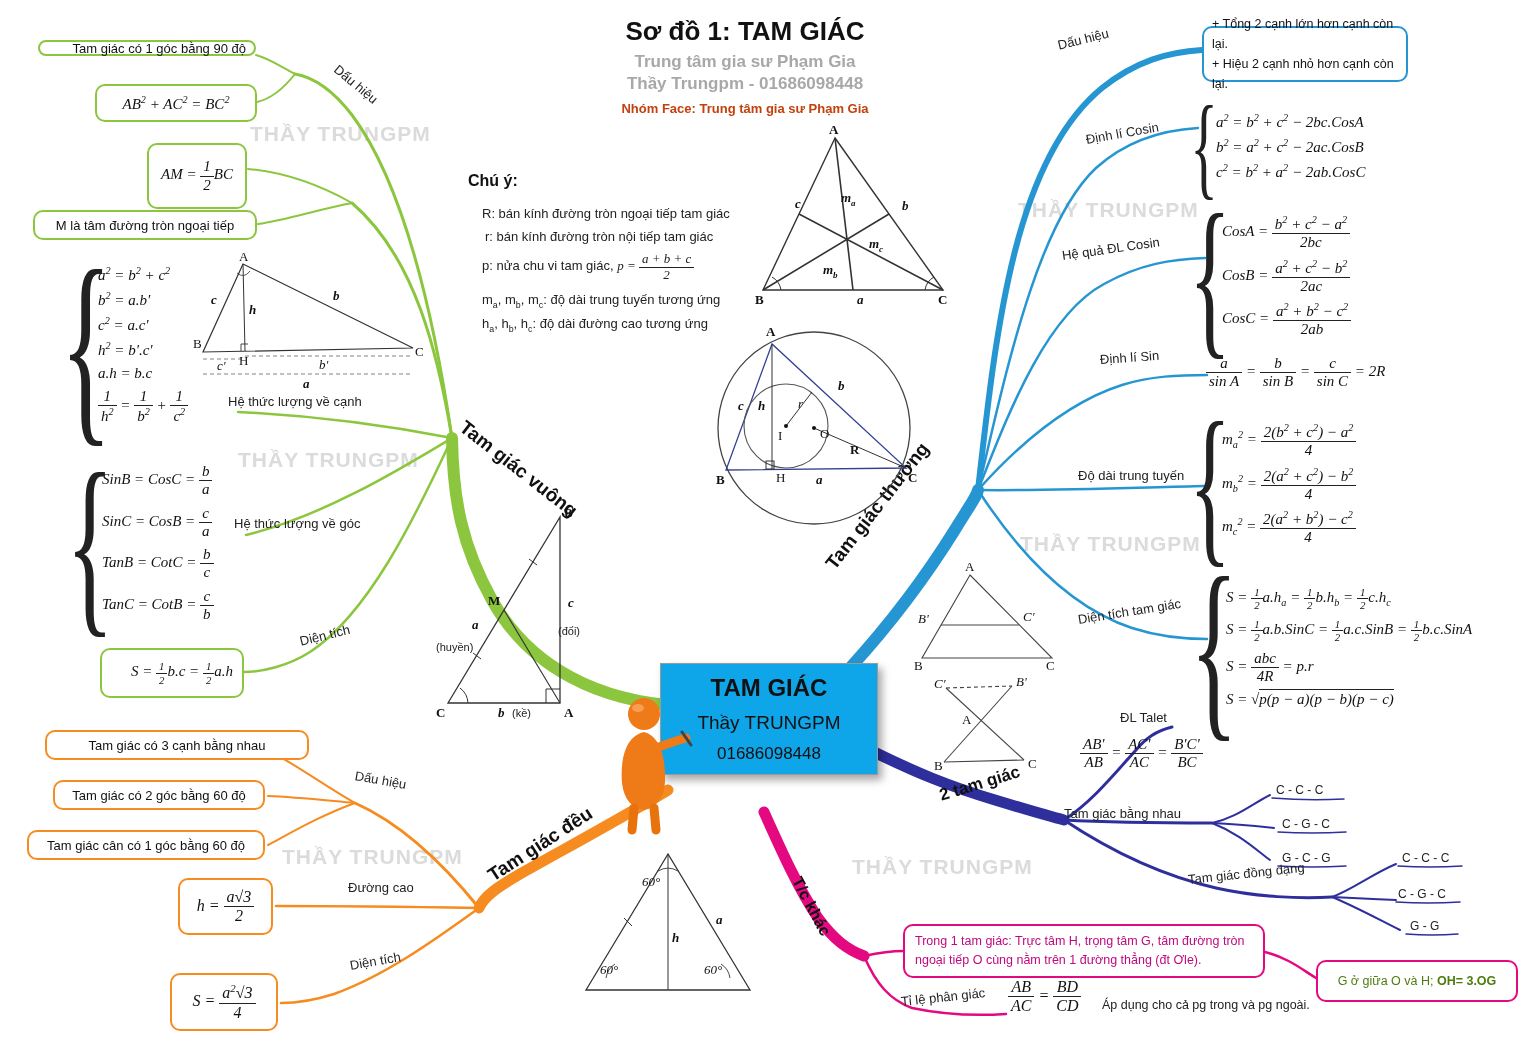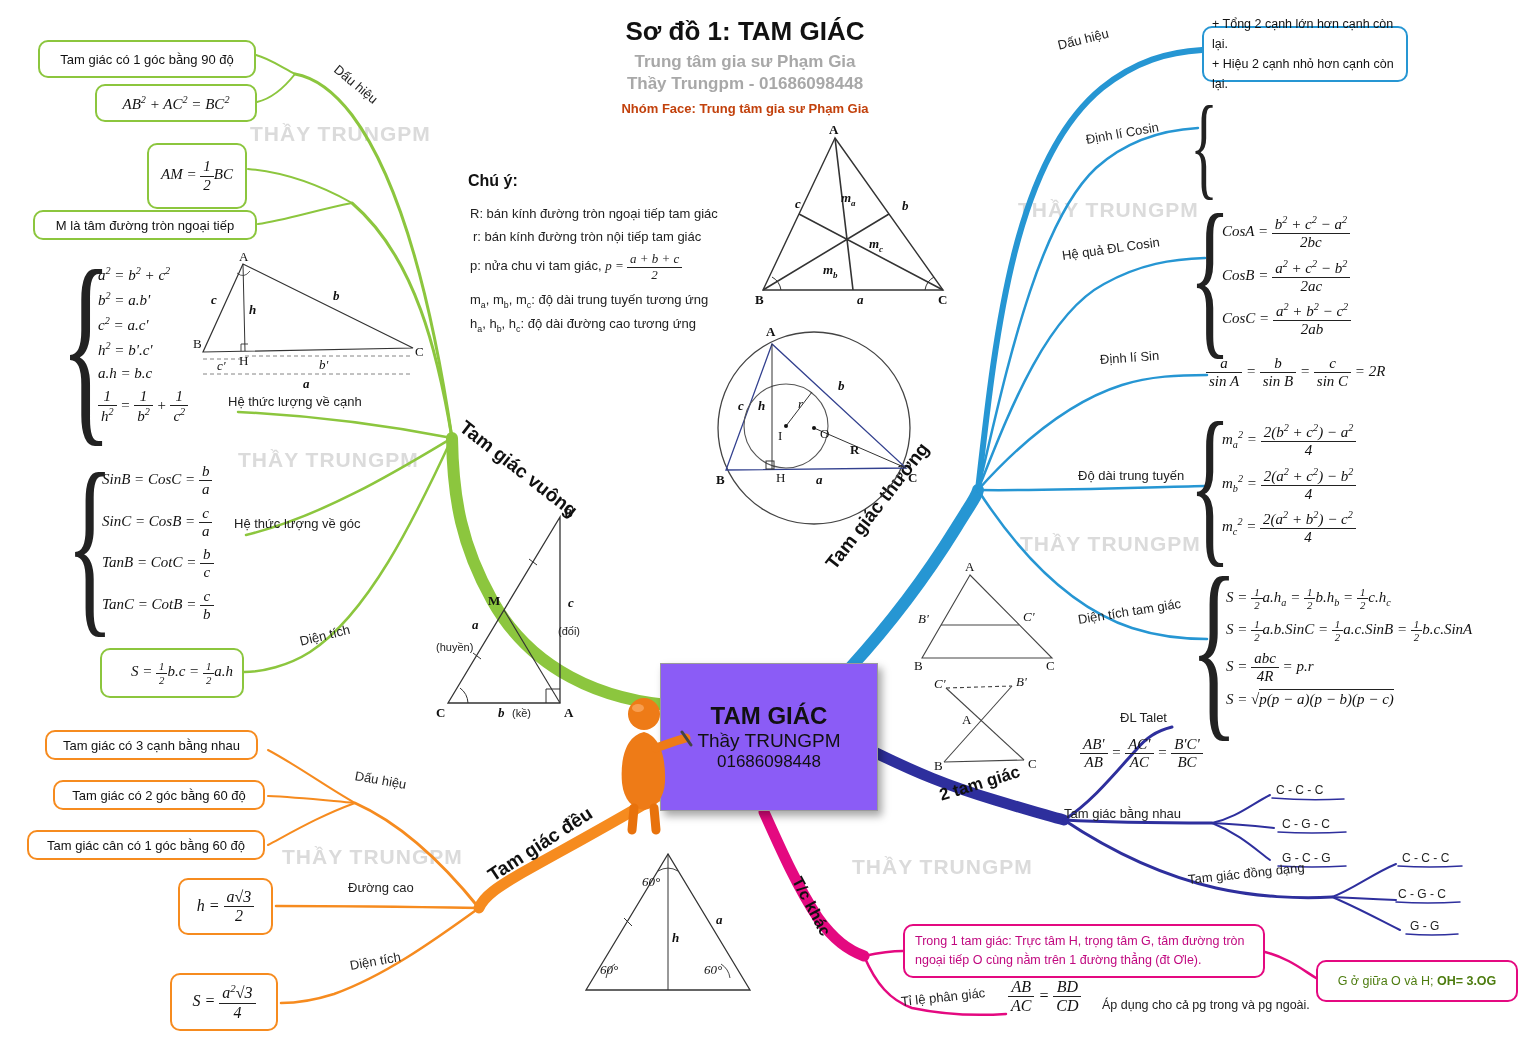--- a/index.html
+++ b/index.html
@@ -19,25 +19,25 @@
   .brace{width:24px;display:flex;align-items:center;justify-content:center;font-family:"Liberation Serif",serif;font-style:normal;line-height:0.85;transform:scaleX(0.5);transform-origin:center;color:#222;flex:0 0 auto;}
   .flines{display:flex;flex-direction:column;justify-content:center;}
   .flines>div{margin:3px 0;white-space:nowrap;}
   .fr{display:inline-block;text-align:center;vertical-align:middle;}
   .fr>i{display:block;font-style:inherit;padding:0 3px;line-height:1.15;}
   .fr>i:first-child{border-bottom:1px solid #222;}
   .fr.half{font-size:0.72em;}
   .ov{border-top:1px solid #222;padding-top:1px;}
   sup{font-size:0.68em;} sub{font-size:0.68em;}
   .mt{font-family:"Liberation Serif",serif;font-style:italic;}
-  .note-line{position:absolute;z-index:2;font-size:13px;color:#222;white-space:nowrap;}
+  .note-line{position:absolute;z-index:2;font-size:13px;color:#222;white-space:nowrap;margin-left:12px;}
   .dl{font-family:"Liberation Serif",serif;font-style:italic;font-size:13px;fill:#111;}
   .dv{font-family:"Liberation Serif",serif;font-style:normal;font-size:13px;fill:#111;}
   .b{font-weight:bold;} .dls{font-size:9px;}
-  .center-node{position:absolute;z-index:2;left:660px;top:663px;width:218px;height:148px;background:#8b5cf6;border:1px solid #9a9a9a;box-shadow:4px 5px 8px rgba(0,0,0,0.35);display:flex;flex-direction:column;align-items:center;justify-content:center;}
+  .center-node{position:absolute;z-index:2;left:660px;top:663px;width:218px;height:112px;background:#0ea5e9;border:1px solid #9a9a9a;box-shadow:4px 5px 8px rgba(0,0,0,0.35);display:flex;flex-direction:column;align-items:center;justify-content:center;gap:10px;}
 </style>
 </head>
 <body>
 
 <span class="wm" style="left:250px;top:122px;">THẦY TRUNGPM</span>
 <span class="wm" style="left:238px;top:448px;">THẦY TRUNGPM</span>
 <span class="wm" style="left:1018px;top:198px;">THẦY TRUNGPM</span>
 <span class="wm" style="left:1020px;top:532px;">THẦY TRUNGPM</span>
 <span class="wm" style="left:282px;top:845px;">THẦY TRUNGPM</span>
 <span class="wm" style="left:852px;top:855px;">THẦY TRUNGPM</span>
@@ -106,21 +106,21 @@
 
 <div class="abs" style="left:468px;top:172px;font-size:16px;font-weight:bold;">Chú ý:</div>
 <div class="note-line" style="left:470px;top:206px;">R: bán kính đường tròn ngoại tiếp tam giác</div>
 <div class="note-line" style="left:473px;top:229px;">r: bán kính đường tròn nội tiếp tam giác</div>
 <div class="note-line" style="left:470px;top:252px;">p: nửa chu vi tam giác, <span class="mt">p = <span class="fr"><i>a + b + c</i><i>2</i></span></span></div>
 <div class="note-line" style="left:470px;top:292px;">m<sub>a</sub>, m<sub>b</sub>, m<sub>c</sub>: độ dài trung tuyến tương ứng</div>
 <div class="note-line" style="left:470px;top:316px;">h<sub>a</sub>, h<sub>b</sub>, h<sub>c</sub>: độ dài đường cao tương ứng</div>
 
 <span class="blbl" style="left:462px;top:414px;font-size:19px;transform:rotate(38deg);">Tam giác vuông</span>
 <span class="lbl" style="left:336px;top:60px;transform:rotate(40deg);">Dấu hiệu</span>
-<div class="box green" style="left:38px;top:40px;width:218px;height:38px;">
+<div class="box green" style="left:38px;top:40px;width:218px;height:16px;justify-content:flex-end;">
     <span>Tam giác có 1 góc bằng 90 độ</span>
   </div>
 <div class="box green fml" style="left:95px;top:84px;width:162px;height:38px;position:absolute;">
     <span>AB<sup>2</sup> + AC<sup>2</sup> = BC<sup>2</sup></span>
   </div>
 <div class="box green fml" style="left:147px;top:143px;width:100px;height:66px;position:absolute;">
     <span>AM = <span class="fr"><i>1</i><i>2</i></span>BC</span>
   </div>
 <div class="box green" style="left:33px;top:210px;width:224px;height:30px;">
     <span>M là tâm đường tròn ngoại tiếp</span>
@@ -158,20 +158,25 @@
 <span class="blbl" style="left:830px;top:556px;font-size:19px;transform:rotate(-52deg);">Tam giác thường</span>
 <span class="lbl" style="left:1058px;top:38px;transform:rotate(-14deg);">Dấu hiệu</span>
 <div class="box blue" style="left:1202px;top:26px;width:206px;height:56px;flex-direction:column;align-items:flex-start;text-align:left;font-size:12.5px;line-height:1.6;padding:3px 8px;">
   <span>+ Tổng 2 cạnh lớn hơn cạnh còn lại.</span>
   <span>+ Hiệu 2 cạnh nhỏ hơn cạnh còn lại.</span>
 </div>
 
 <span class="lbl" style="left:1086px;top:132px;transform:rotate(-10deg);">Định lí Cosin</span>
 <div class="fgroup" style="left:1192px;top: 98px;">
   <span class="brace" style="font-size:115px;">{</span>
+  <div class="flines">
+    <div>a<sup>2</sup> = b<sup>2</sup> + c<sup>2</sup> − 2bc.CosA</div>
+    <div>b<sup>2</sup> = a<sup>2</sup> + c<sup>2</sup> − 2ac.CosB</div>
+    <div>c<sup>2</sup> = b<sup>2</sup> + a<sup>2</sup> − 2ab.CosC</div>
+  </div>
 </div>
 
 <span class="lbl" style="left:1062px;top:248px;transform:rotate(-8deg);">Hệ quả ĐL Cosin</span>
 <div class="fgroup" style="left:1198px;top:202px;">
   <span class="brace" style="font-size:175px;">{</span>
   <div class="flines">
     <div>CosA = <span class="fr"><i>b<sup>2</sup> + c<sup>2</sup> − a<sup>2</sup></i><i>2bc</i></span></div>
     <div>CosB = <span class="fr"><i>a<sup>2</sup> + c<sup>2</sup> − b<sup>2</sup></i><i>2ac</i></span></div>
     <div>CosC = <span class="fr"><i>a<sup>2</sup> + b<sup>2</sup> − c<sup>2</sup></i><i>2ab</i></span></div>
   </div>
@@ -208,21 +213,21 @@
 <span class="lbl" style="left:1276px;top:783px;font-size:12px;">C - C - C</span>
 <span class="lbl" style="left:1282px;top:817px;font-size:12px;">C - G - C</span>
 <span class="lbl" style="left:1282px;top:851px;font-size:12px;">G - C - G</span>
 <span class="lbl" style="left:1188px;top:872px;transform:rotate(-6deg);">Tam giác đồng dạng</span>
 <span class="lbl" style="left:1402px;top:851px;font-size:12px;">C - C - C</span>
 <span class="lbl" style="left:1398px;top:887px;font-size:12px;">C - G - C</span>
 <span class="lbl" style="left:1410px;top:919px;font-size:12px;">G - G</span>
 
 <span class="blbl" style="left:490px;top:866px;font-size:19px;transform:rotate(-33deg);">Tam giác đều</span>
 <span class="lbl" style="left:355px;top:768px;transform:rotate(10deg);">Dấu hiệu</span>
-<div class="box orange" style="left:45px;top:730px;width:213px;height:30px;text-align:right;">
+<div class="box orange" style="left:45px;top:730px;width:264px;height:30px;text-align:right;">
     <span>Tam giác có 3 cạnh bằng nhau</span>
   </div>
 <div class="box orange" style="left:53px;top:780px;width:212px;height:30px;">
     <span>Tam giác có 2 góc bằng 60 độ</span>
   </div>
 <div class="box orange" style="left:27px;top:830px;width:238px;height:30px;">
     <span>Tam giác cân có 1 góc bằng 60 độ</span>
   </div>
 <span class="lbl" style="left:348px;top:880px;">Đường cao</span>
 <div class="box orange fml" style="left:178px;top:878px;width:95px;height:57px;position:absolute;font-size:16px;">

